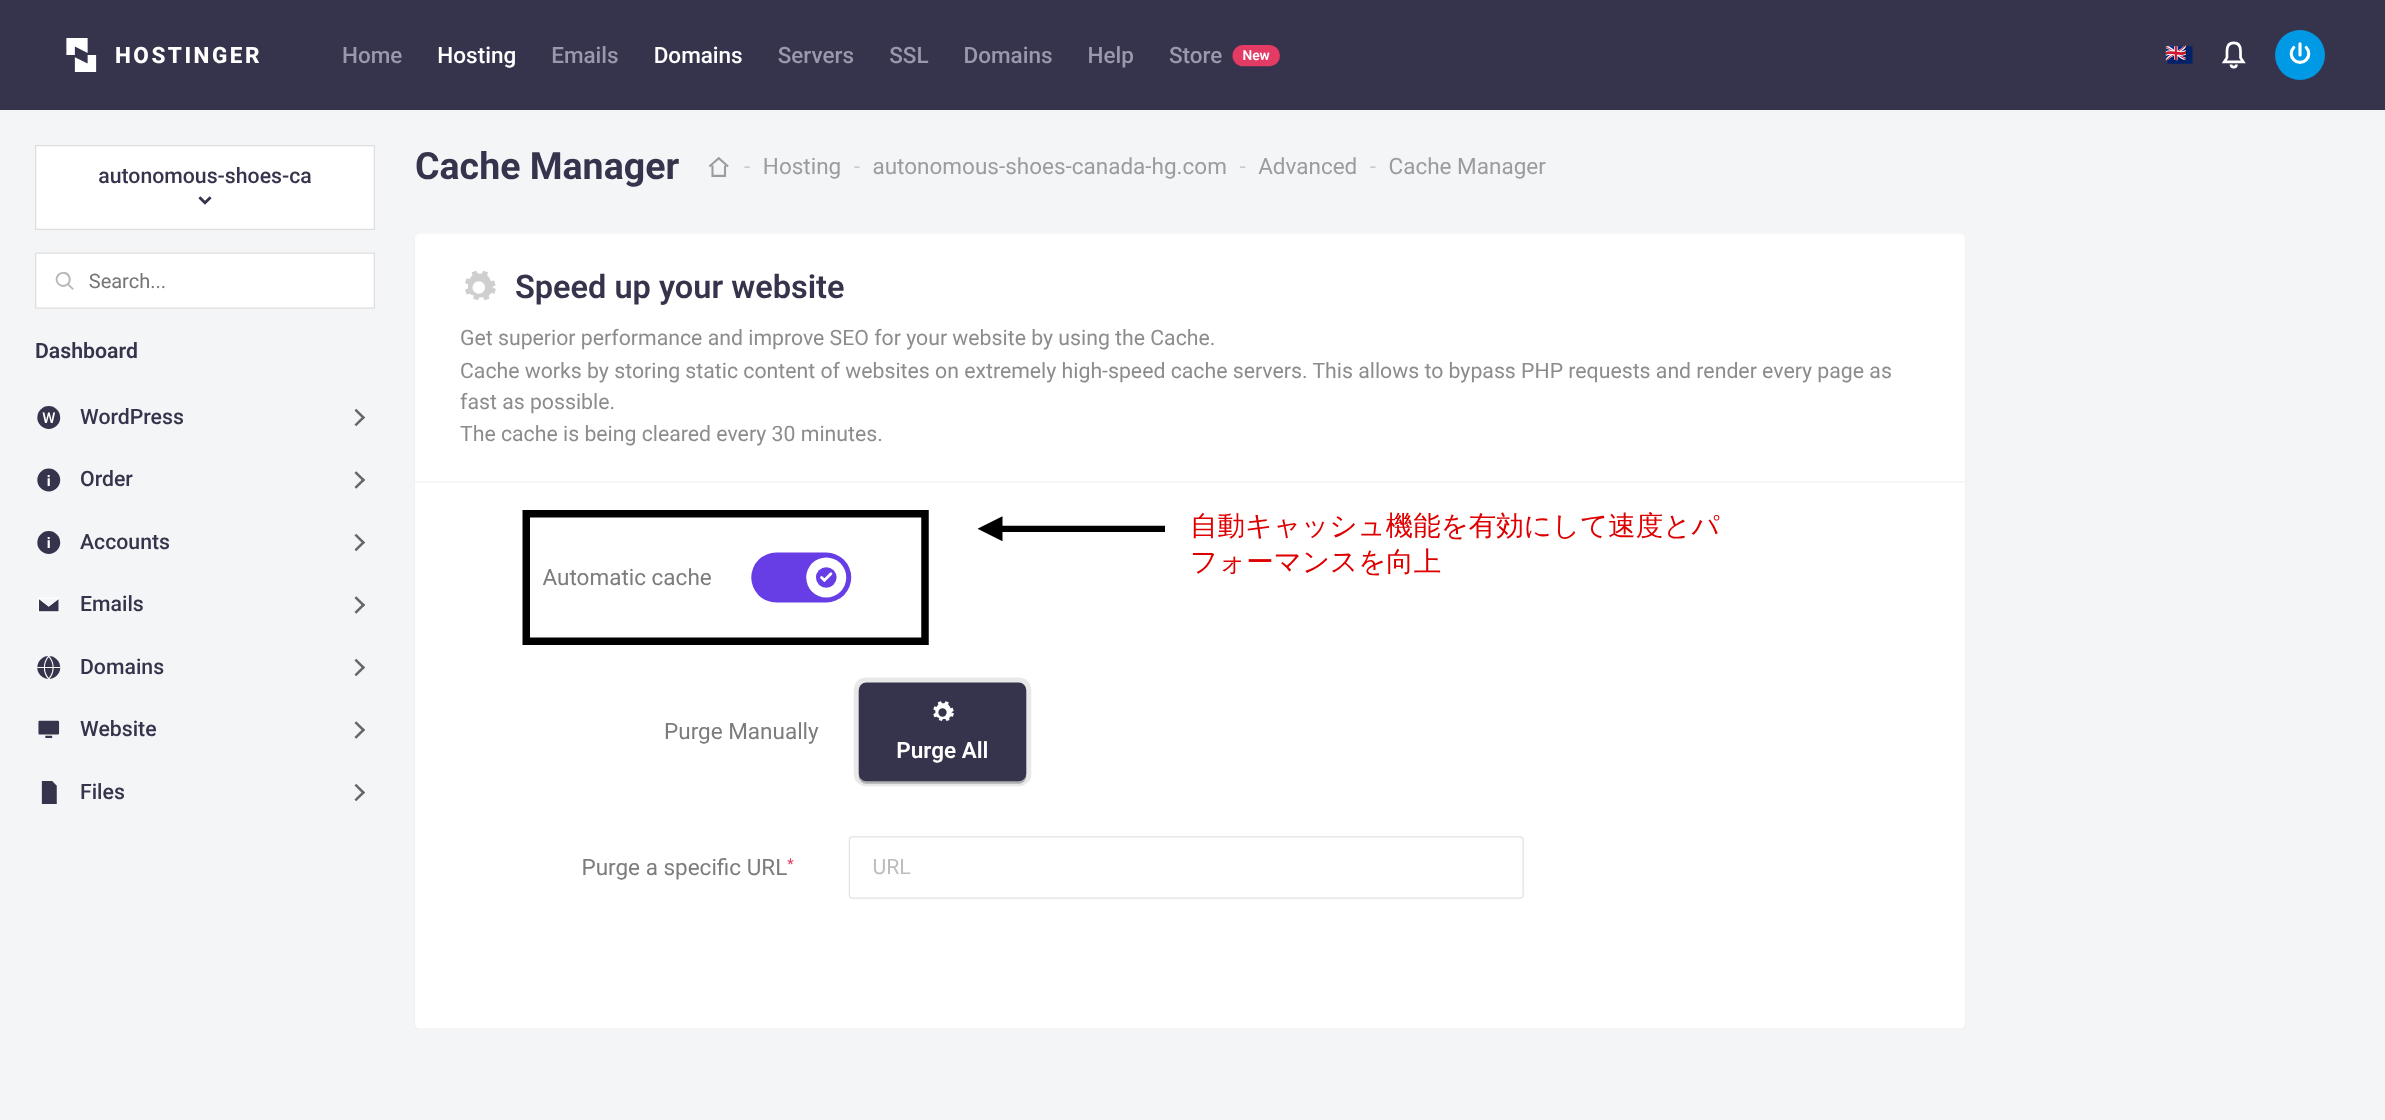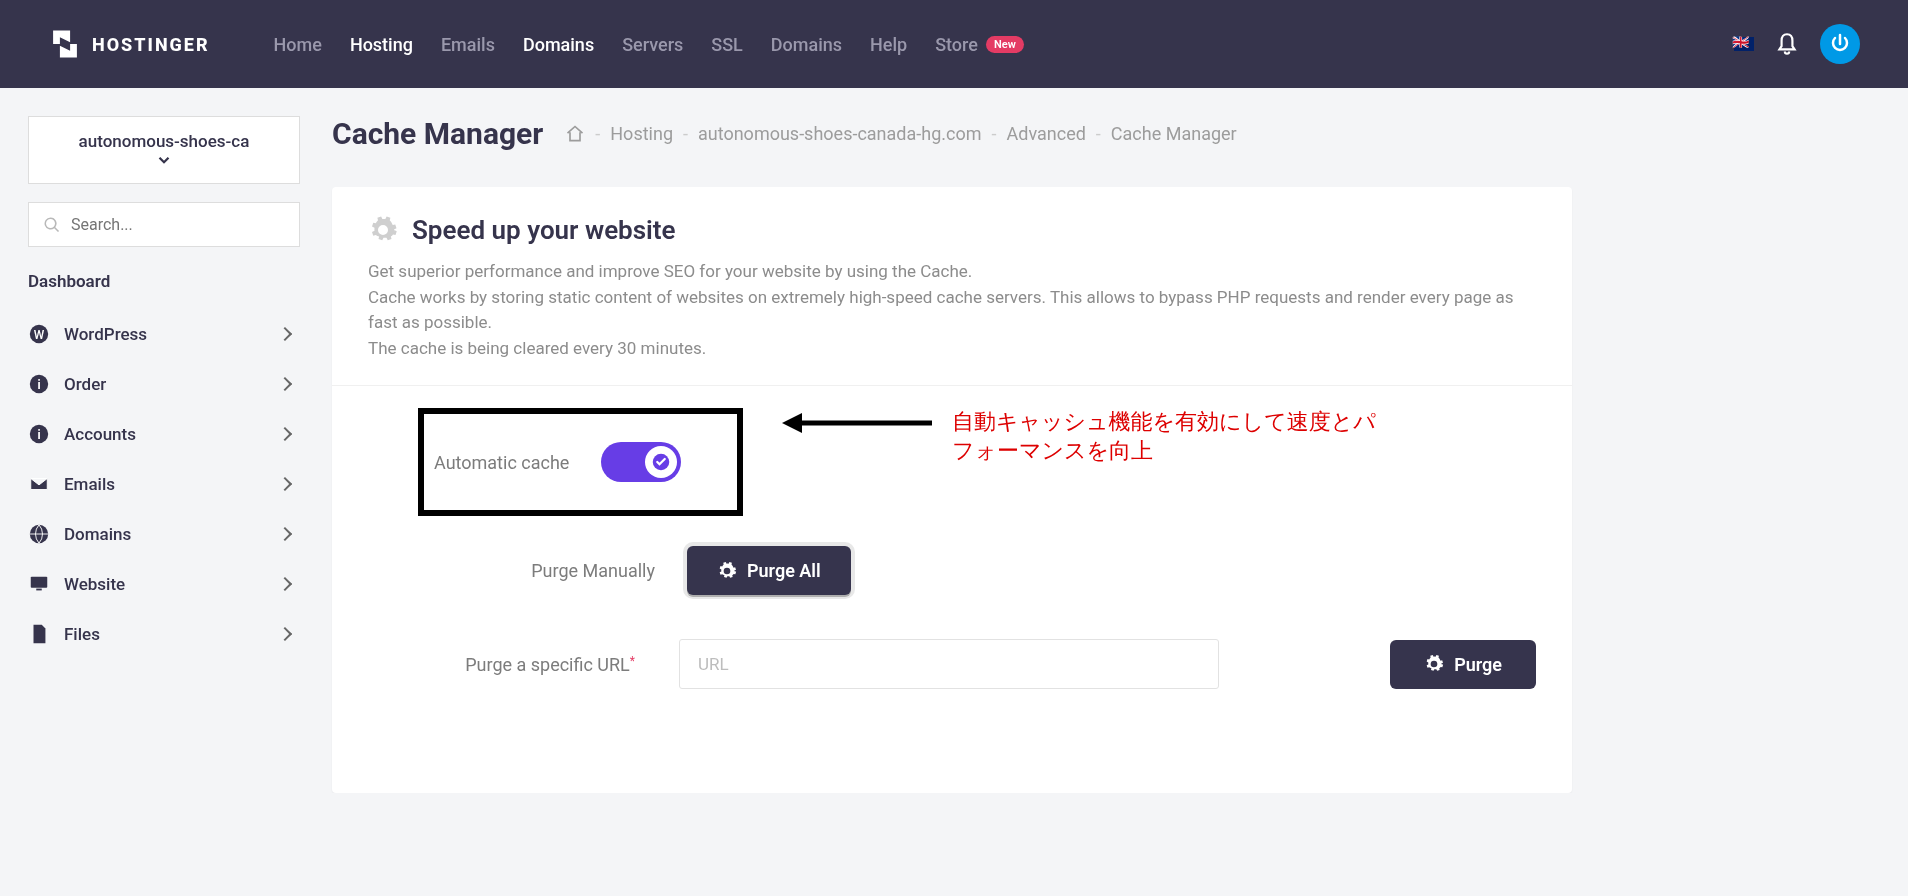--- a/index.html
+++ b/index.html
@@ -58,21 +58,21 @@
 .req-star { color: #e43b64; font-size: 12px; vertical-align: top; }
 
 
 .highlight-box { border: 6px solid #000; padding: 28px 56px 28px 10px; display: inline-flex; align-items: center; gap: 24px; margin-left: 50px; }
 .highlight-box .setting-label { width: auto; text-align: left; }
 
 .toggle { width: 80px; height: 40px; border-radius: 40px; background: #673de6; position: relative; cursor: pointer; }
 .toggle .knob { position: absolute; right: 4px; top: 4px; width: 32px; height: 32px; border-radius: 50%; background: #fff; display: flex; align-items: center; justify-content: center; }
 .toggle .knob svg { width: 18px; height: 18px; fill: #673de6; }
 
-.btn-dark { background: #36344d; color: #fff; border: none; padding: 14px 30px; border-radius: 6px; font-size: 18px; font-weight: 600; cursor: pointer; display: inline-flex; align-items: center; gap: 10px; box-shadow: 0 2px 0 rgba(0,0,0,0.25), 0 0 0 4px #e8e8e8; }
+.btn-dark { background: #36344d; color: #fff; border: none; padding: 14px 30px; border-radius: 6px; font-size: 18px; font-weight: 600; cursor: pointer; display: inline-flex; align-items: center; gap: 10px; box-shadow: 0 2px 0 rgba(0,0,0,0.25), 0 0 0 4px #e8e8e8; flex-direction: column; }
 .btn-dark.small { padding: 14px 34px; box-shadow: none; }
 .btn-dark svg { width: 20px; height: 20px; fill: #fff; }
 
 .url-input { border: 1px solid #e2e2e2; padding: 14px 18px; font-size: 17px; color: #701a75; width: 540px; border-radius: 3px; outline: none; }
 .url-input::placeholder { color: #bdbdbd; }
 
 
 .annotation { position: absolute; left: 450px; top: 22px; display: flex; gap: 20px; }
 .annotation svg.arrow { width: 150px; height: 30px; }
 .annotation .jp { color: #d00; font-size: 22px; font-weight: 500; line-height: 1.3; max-width: 430px; }
@@ -286,23 +286,17 @@
             <span>Purge All</span>
           </button>
         </div>
 
         <div class="setting-row row3">
           <div class="setting-label">
             <span>Purge a specific URL</span><span class="req-star">*</span>
           </div>
           <input class="url-input" type="text" placeholder="URL" style="">
           <div class="spacer"></div>
-          <button class="btn-dark small">
-            <svg viewBox="0 0 24 24">
-                <path fill="#fff" d="M12 8a4 4 0 1 0 0 8 4 4 0 0 0 0-8zm9 4l2 1-1 3-2-.5a9 9 0 0 1-1.7 1.7l.5 2-3 1-1-2a9 9 0 0 1-2.4 0l-1 2-3-1 .5-2A9 9 0 0 1 6.2 16l-2 .5-1-3 2-1a9 9 0 0 1 0-2.4l-2-1 1-3 2 .5A9 9 0 0 1 8 4.2l-.5-2 3-1 1 2a9 9 0 0 1 2.4 0l1-2 3 1-.5 2A9 9 0 0 1 19.8 8l2-.5 1 3-2 1a9 9 0 0 1 0 2.4z"></path>
-              </svg>
-            <span>Purge</span>
-          </button>
         </div>
       </div>
     </div>
   </div>
 </div>
 
 </body></html>

